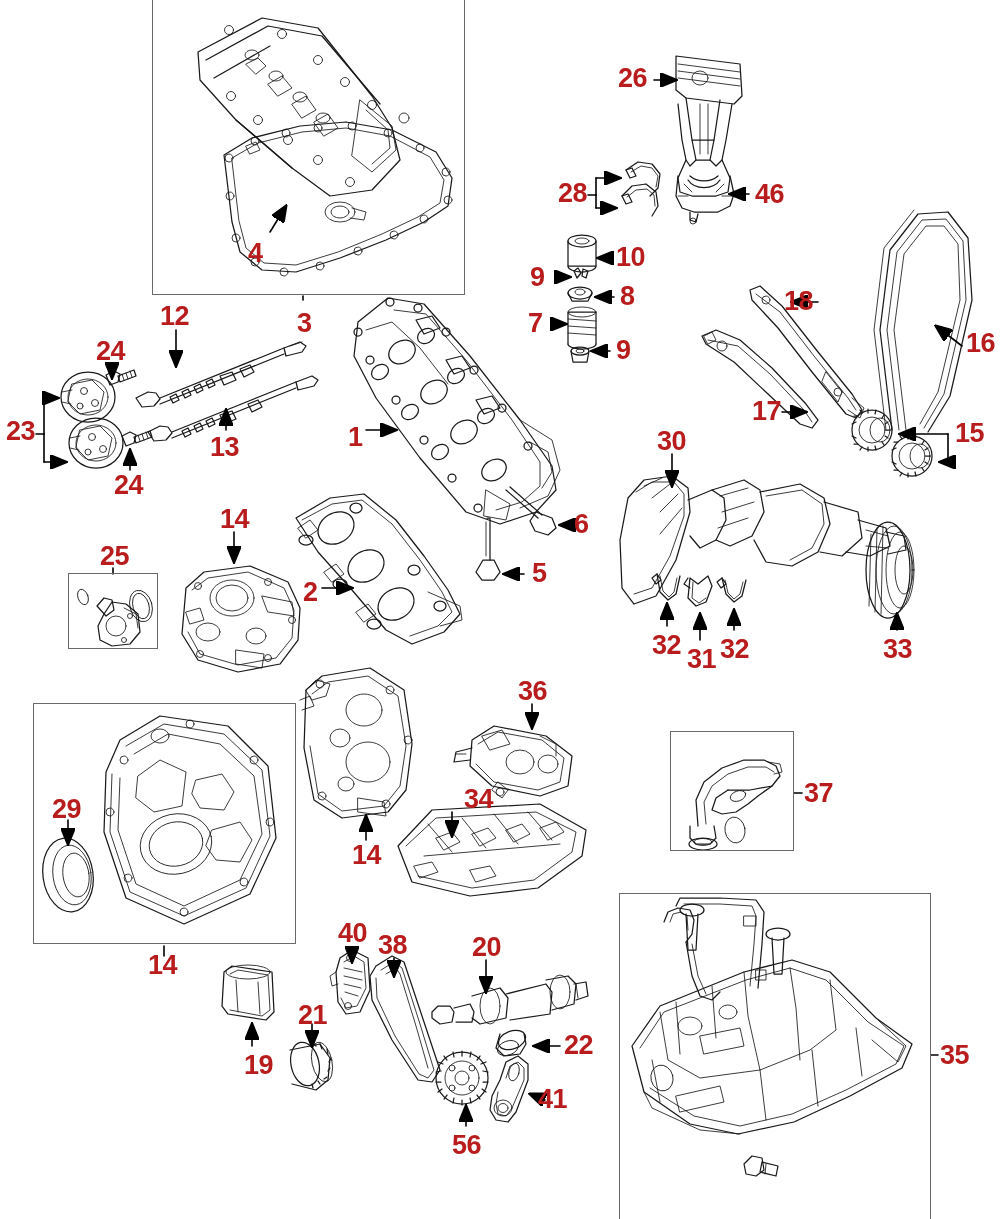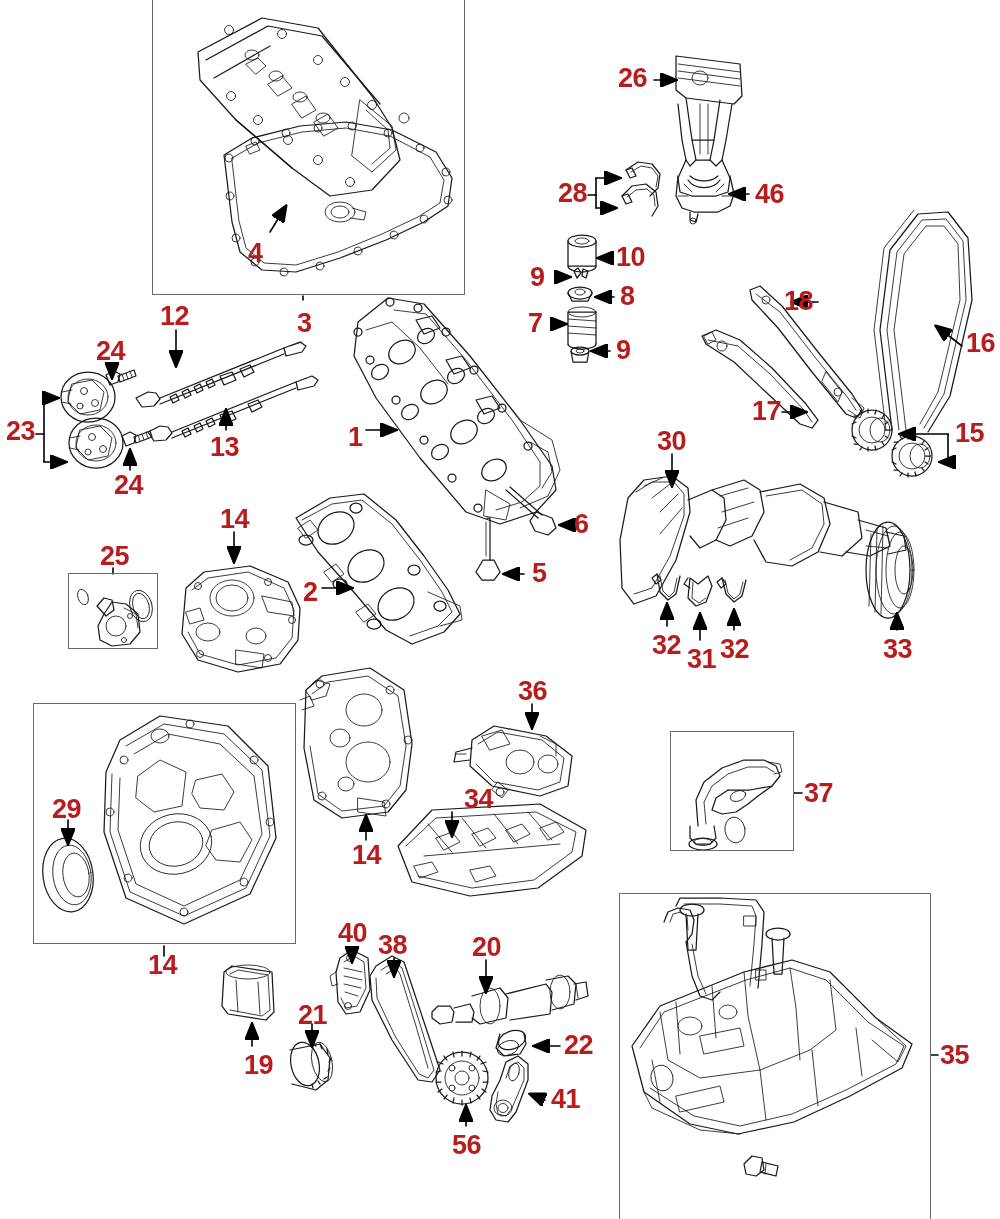--- a/index.html
+++ b/index.html
@@ -734,15 +734,15 @@
   <div class="cal" style="left:652px;top:632px;">32</div>
   <div class="cal" style="left:720px;top:636px;">32</div>
   <div class="cal" style="left:883px;top:636px;">33</div>
   <div class="cal" style="left:436px;top:786px;margin-left:28px;">34</div>
   <div class="cal" style="left:940px;top:1042px;">35</div>
   <div class="cal" style="left:518px;top:678px;">36</div>
   <div class="cal" style="left:804px;top:780px;">37</div>
   <div class="cal" style="left:378px;top:932px;">38</div>
   <div class="cal" style="left:452px;top:1132px;">56</div>
   <div class="cal" style="left:338px;top:920px;">40</div>
-  <div class="cal" style="left:551px;top:1086px;">41</div>
+  <div class="cal" style="left:538px;top:1086px;">41</div>
 
 </div>
 
 </body></html>

